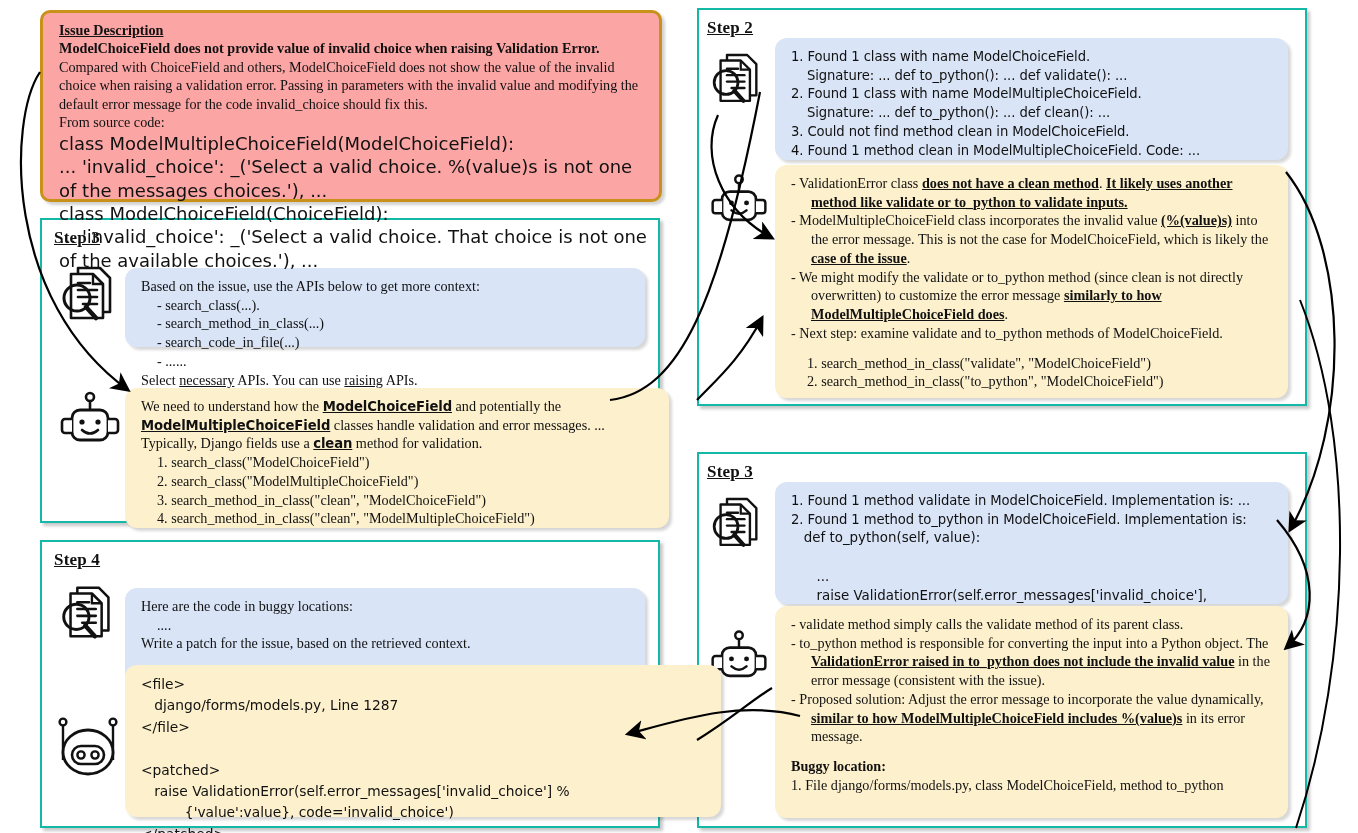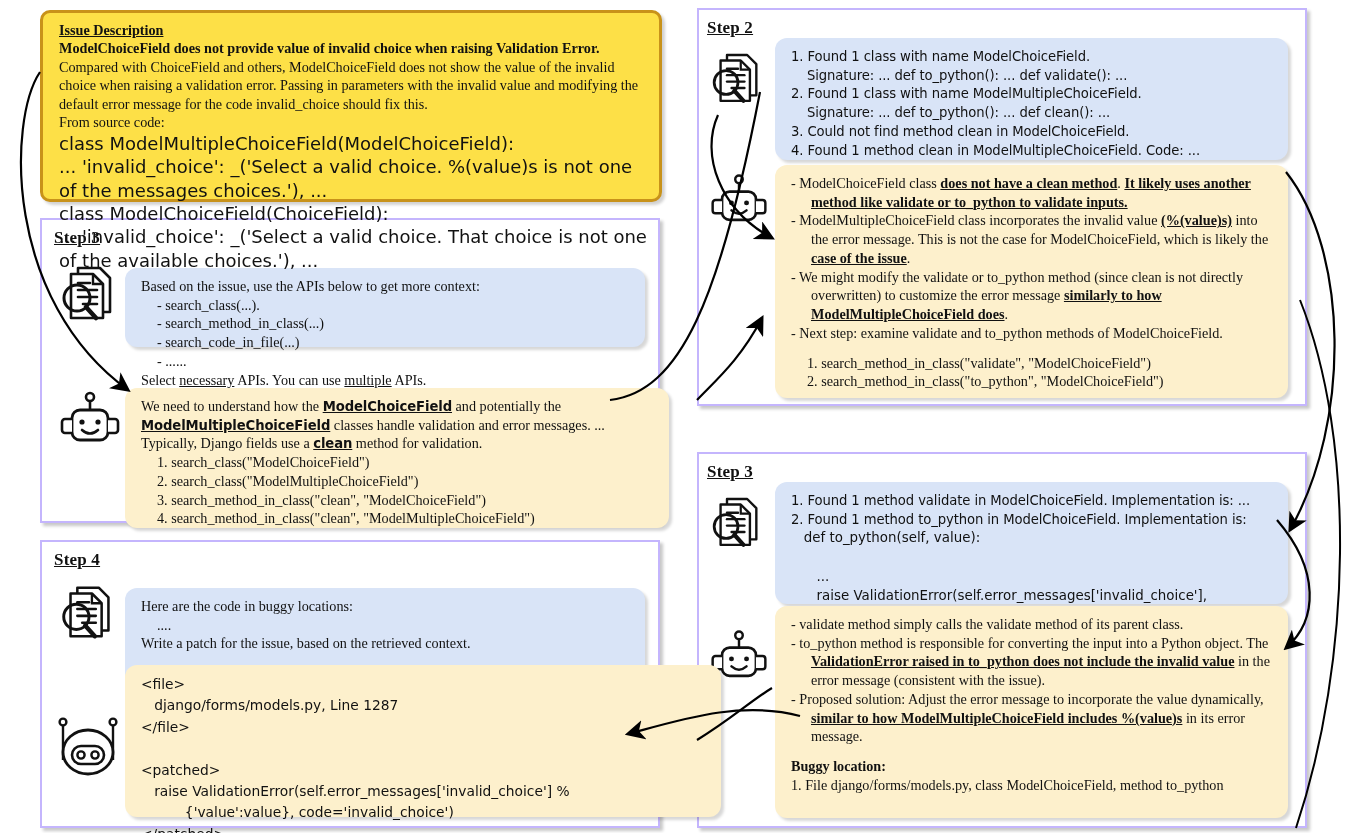--- a/index.html
+++ b/index.html
@@ -4,27 +4,27 @@
 <style>
   html,body{margin:0;padding:0;background:#ffffff;}
   body{width:1358px;height:833px;position:relative;overflow:hidden;
        font-family:"Liberation Serif",serif;color:#111;}
   .canvas{position:absolute;inset:0;}
   svg.arrows{position:absolute;left:0;top:0;width:1358px;height:833px;pointer-events:none;z-index:5;}
 
   
   .issue-box{
     position:absolute;left:40px;top:10px;width:622px;height:192px;
-    background:#fde047;border:3px solid #c8921a;border-radius:10px;
+    background:#fca5a5;border:3px solid #c8921a;border-radius:10px;
     box-sizing:border-box;padding:8px 12px 6px 16px;
     box-shadow:3px 3px 3px rgba(0,0,0,.18);
     font-size:14.2px;line-height:1.30;z-index:3;
   }
   .step-panel{
-    position:absolute;background:#fff;border:2px solid #c4b5fd;
+    position:absolute;background:#fff;border:2px solid #14b8a6;
     box-sizing:border-box;box-shadow:3px 3px 3px rgba(0,0,0,.22);z-index:2;
   }
   #step1{left:40px;top:218px;width:620px;height:305px;}
   #step4{left:40px;top:540px;width:620px;height:288px;}
   #step2{left:697px;top:8px;width:610px;height:398px;}
   #step3{left:697px;top:452px;width:610px;height:376px;}
 
   .step-label{
     position:absolute;font-weight:bold;font-size:17px;
     text-decoration:underline;letter-spacing:.2px;
@@ -85,21 +85,21 @@
       <circle cx="23" cy="42" r="13" fill="#fff" fill-opacity="0.0" stroke="#111" stroke-width="3"></circle>
       <line x1="32" y1="51" x2="42" y2="62" stroke="#111" stroke-width="4.5" stroke-linecap="round"></line>
     </svg>
 
     <div class="bubble blue" style="left:83px;top:30px;width:520px;height:79px;">
       <div>Based on the issue, use the APIs below to get more context:</div>
       <div class="indent1">- search_class(...).</div>
       <div class="indent1">- search_method_in_class(...)</div>
       <div class="indent1">- search_code_in_file(...)</div>
       <div class="indent1">- ......</div>
-      <div><span>Select </span><span class="u">necessary</span><span> APIs. You can use </span><span class="u">multiple</span><span> APIs.</span></div>
+      <div><span>Select </span><span class="u">necessary</span><span> APIs. You can use </span><span class="u">raising</span><span> APIs.</span></div>
     </div>
 
     <svg class="icon" style="left:14px;top:168px;" width="68" height="64" viewBox="0 0 68 64">
       <circle cx="34" cy="9" r="4" fill="#fff" stroke="#111" stroke-width="2.6"></circle>
       <line x1="34" y1="13" x2="34" y2="22" stroke="#111" stroke-width="2.6"></line>
       <rect x="16" y="22" width="36" height="30" rx="8" fill="#fff" stroke="#111" stroke-width="2.8"></rect>
       <path d="M16 31 h-7 a3 3 0 0 0 -3 3 v8 a3 3 0 0 0 3 3 h7" fill="#fff" stroke="#111" stroke-width="2.6"></path>
       <path d="M52 31 h7 a3 3 0 0 1 3 3 v8 a3 3 0 0 1 -3 3 h-7" fill="#fff" stroke="#111" stroke-width="2.6"></path>
       <circle cx="26" cy="34" r="2.6" fill="#111"></circle>
       <circle cx="42" cy="34" r="2.6" fill="#111"></circle>
@@ -150,21 +150,21 @@
       <line x1="34" y1="13" x2="34" y2="22" stroke="#111" stroke-width="2.6"></line>
       <rect x="16" y="22" width="36" height="30" rx="8" fill="#fff" stroke="#111" stroke-width="2.8"></rect>
       <path d="M16 31 h-7 a3 3 0 0 0 -3 3 v8 a3 3 0 0 0 3 3 h7" fill="#fff" stroke="#111" stroke-width="2.6"></path>
       <path d="M52 31 h7 a3 3 0 0 1 3 3 v8 a3 3 0 0 1 -3 3 h-7" fill="#fff" stroke="#111" stroke-width="2.6"></path>
       <circle cx="26" cy="34" r="2.6" fill="#111"></circle>
       <circle cx="42" cy="34" r="2.6" fill="#111"></circle>
       <path d="M26 42 q8 7 16 0" fill="none" stroke="#111" stroke-width="2.6" stroke-linecap="round"></path>
     </svg>
 
     <div class="bubble yellow" style="left:76px;top:155px;width:513px;height:233px;">
-      <div class="hang2"><span>- ModelChoiceField class </span><b class="u">does not have a clean method</b><span>. </span><b class="u">It likely uses another method like validate or to_python to validate inputs.</b></div>
+      <div class="hang2"><span>- ValidationError class </span><b class="u">does not have a clean method</b><span>. </span><b class="u">It likely uses another method like validate or to_python to validate inputs.</b></div>
       <div class="hang2"><span>- ModelMultipleChoiceField class incorporates the invalid value </span><b class="u">(%(value)s)</b><span> into the error message. This is not the case for ModelChoiceField, which is likely the </span><b class="u">case of the issue</b><span>.</span></div>
       <div class="hang2"><span>- We might modify the validate or to_python method (since clean is not directly overwritten) to customize the error message </span><b class="u">similarly to how ModelMultipleChoiceField does</b><span>.</span></div>
       <div class="hang2">- Next step: examine validate and to_python methods of ModelChoiceField.</div>
       <div class="gap"></div>
       <div class="indent1">1. search_method_in_class("validate", "ModelChoiceField")</div>
       <div class="indent1">2. search_method_in_class("to_python", "ModelChoiceField")</div>
     </div>
   </div>
 
   <div class="step-panel" id="step3">

